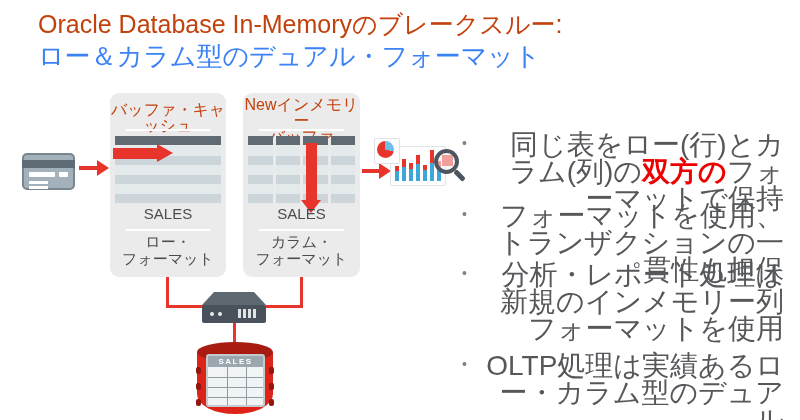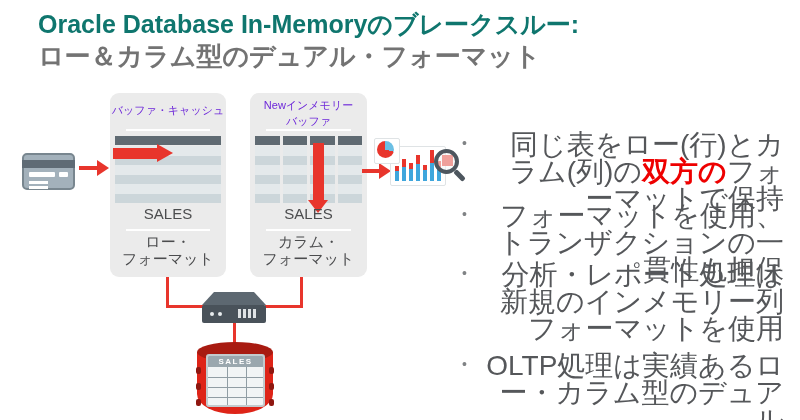--- a/index.html
+++ b/index.html
@@ -1,40 +1,40 @@
 <!DOCTYPE html>
 <html><head>
 <meta charset="utf-8">
 <style>
   html,body{margin:0;padding:0;background:#fff;}
   .slide{position:relative;width:800px;height:420px;background:#ffffff;overflow:hidden;
          font-family:"Liberation Sans","DejaVu Sans",sans-serif;}
 
   
-  .title-line1{position:absolute;left:38px;top:8px;font-size:25px;color:#0f766e;letter-spacing:0;white-space:nowrap;font-weight:bold;}
-  .title-line2{position:absolute;left:38px;top:39px;font-size:26px;font-weight:700;color:#737373;white-space:nowrap;}
+  .title-line1{position:absolute;left:38px;top:8px;font-size:25px;color:#c2410c;letter-spacing:0;white-space:nowrap;}
+  .title-line2{position:absolute;left:38px;top:39px;font-size:26px;font-weight:400;color:#3b82f6;white-space:nowrap;}
 
   
   .cc-body{position:absolute;left:22px;top:153px;width:53px;height:37px;background:#a3b1bb;
            border:2px solid #78868f;border-radius:5px;box-sizing:border-box;}
   .cc-stripe{position:absolute;left:22px;top:160px;width:53px;height:8px;background:#5f6b75;}
   .cc-line1{position:absolute;left:29px;top:172px;width:26px;height:5px;background:#fff;border-radius:1px;}
   .cc-chip{position:absolute;left:59px;top:172px;width:9px;height:5px;background:#fff;border-radius:1px;}
   .cc-line2{position:absolute;left:29px;top:181px;width:19px;height:3px;background:#fff;}
   .cc-line3{position:absolute;left:29px;top:186px;width:19px;height:3px;background:#fff;}
 
   
   .harrow-body{position:absolute;height:4px;background:#e8352c;}
   .harrow-head{position:absolute;width:0;height:0;border-top:8px solid transparent;
                border-bottom:8px solid transparent;border-left:12px solid #e8352c;}
 
   
   .panel{position:absolute;top:93px;width:116px;height:184px;background:#ebebeb;border-radius:9px;}
-  .panel.right{width:117px;margin-left:7px;}
-  .p-title{position:absolute;top:9px;left:0;width:100%;text-align:center;font-size:11px;color:#6d28d9;line-height:16px;}
+  .panel.right{width:117px;}
+  .p-title{position:absolute;top:9px;left:0;width:100%;text-align:center;font-size:16px;color:#c2410c;line-height:16px;}
   .p-div{position:absolute;left:16px;right:16px;top:36px;height:2px;background:#ffffff;}
   .tbl-head{position:absolute;left:5px;top:43px;width:106px;height:9px;background:#5f6a72;}
   .tbl-body{position:absolute;left:5px;top:53px;width:106px;height:57px;
             background:repeating-linear-gradient(to bottom,#e4e9eb 0 9.5px,#ccd6da 9.5px 19px);}
   .row-arrow-body{position:absolute;left:3px;top:55px;width:44px;height:11px;background:#e8352c;}
   .row-arrow-head{position:absolute;left:47px;top:51px;width:0;height:0;border-top:9.5px solid transparent;
                   border-bottom:9.5px solid transparent;border-left:16px solid #e8352c;}
   .cols{position:absolute;left:5px;top:43px;width:107px;height:67px;display:flex;gap:3px;}
   .col{flex:1;display:flex;flex-direction:column;}
   .col-head{height:9px;background:#5f6a72;}

